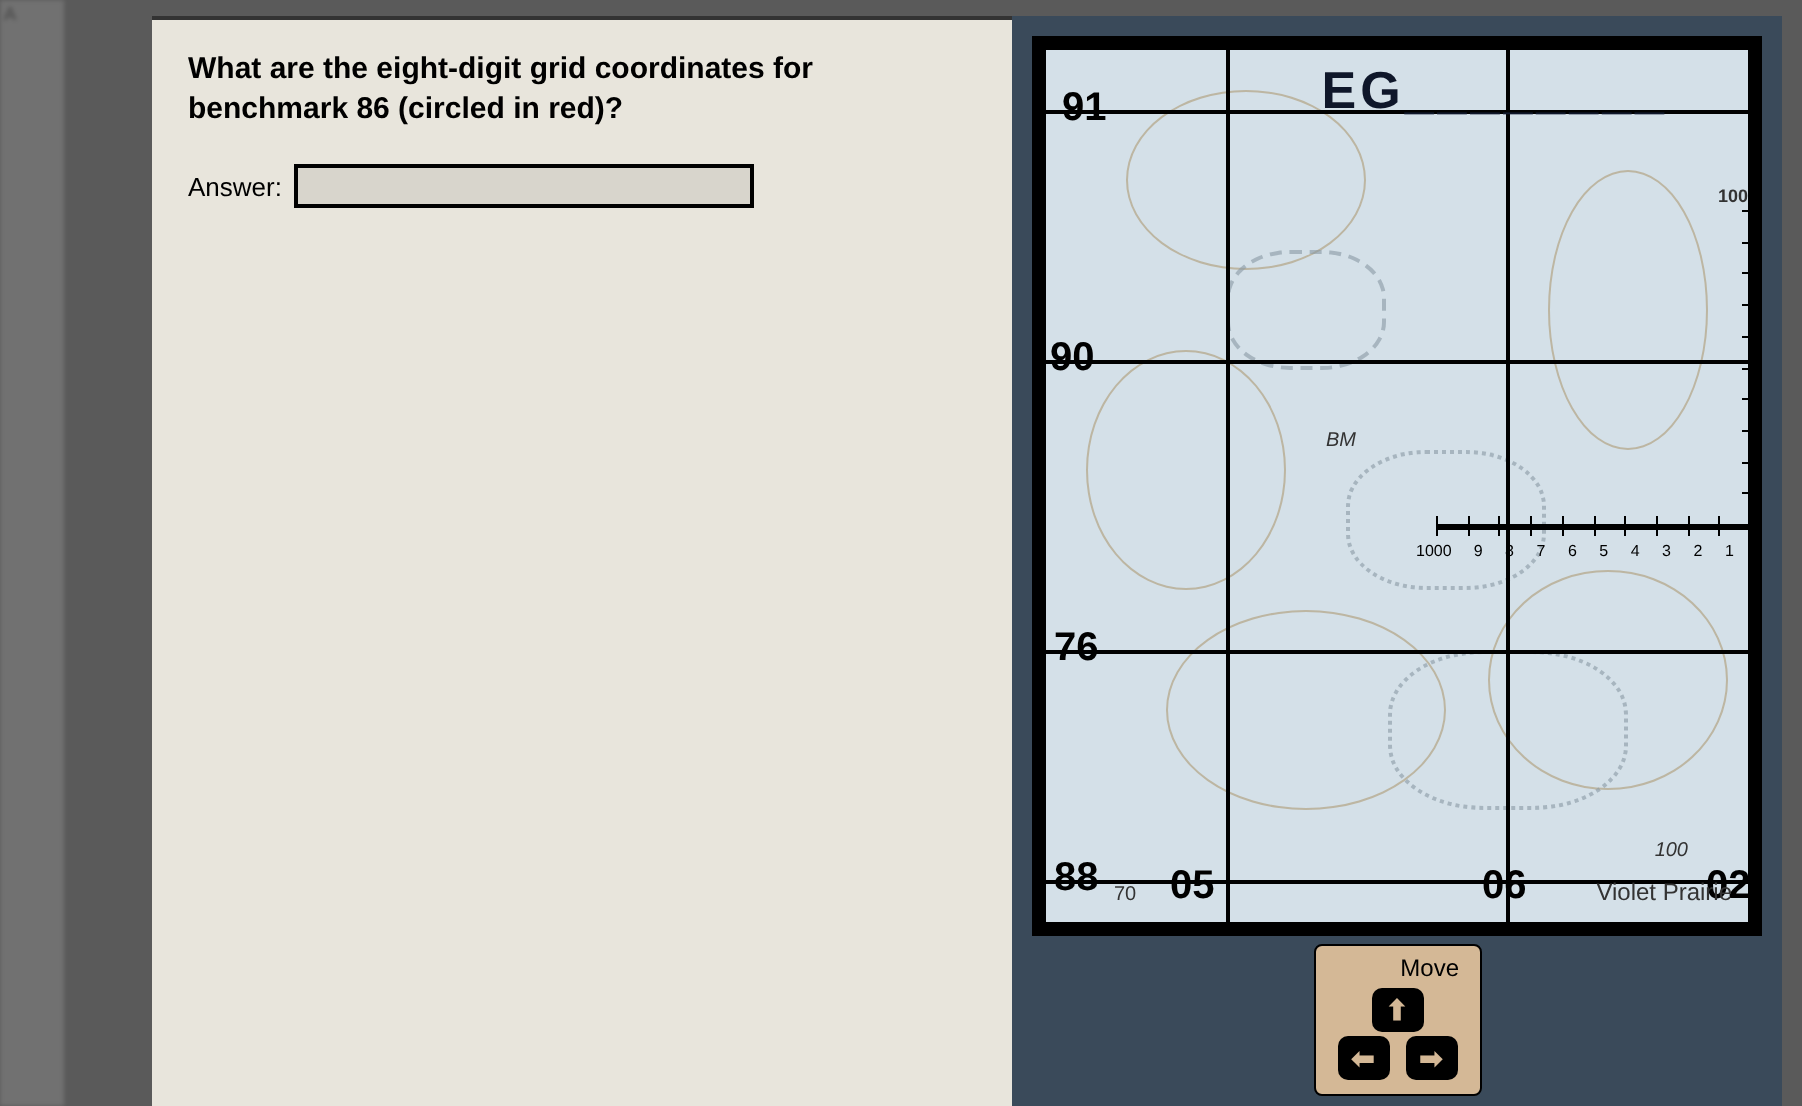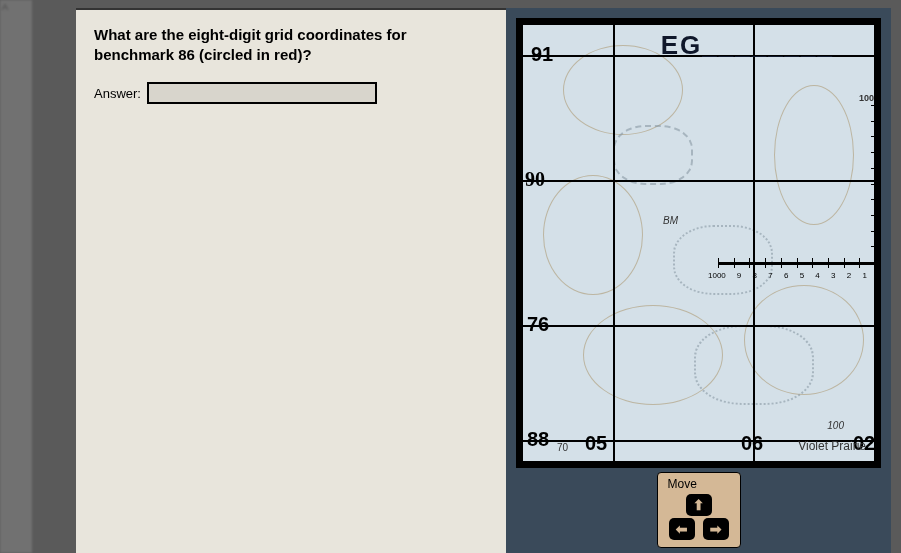--- a/index.html
+++ b/index.html
@@ -113,21 +113,21 @@
     }
     .tick-v { position: absolute; right: -6px; width: 10px; height: 1px; background: #000; }
     .tick-h { position: absolute; bottom: -6px; height: 10px; width: 1px; background: #000; }
     .tick-label-h { position: absolute; font-size: 8px; bottom: -18px; color: #000; }
     .small-text { font-size: 10px; position: absolute; color: #333; }
     .controls {
       position: absolute;
       bottom: 5px;
       left: 50%;
       transform: translateX(-50%);
-      text-align: left;
+      text-align: right;
     }
     .move-panel {
       background: #d4b896;
       border: 1px solid #000;
       border-radius: 4px;
       padding: 4px 10px 6px;
       display: inline-block;
     }
     .move-label { font-size: 12px; color: #000; margin-bottom: 2px; }
     .arrow-btn {
@@ -178,21 +178,21 @@
       <div class="hline" style="top:30px;"></div>
       <div class="hline" style="top:155px;"></div>
       <div class="hline" style="top:300px;"></div>
       <div class="hline" style="top:415px;"></div>
 
       <div class="vline" style="left:90px;"></div>
       <div class="vline" style="left:230px;"></div>
       <div class="vline" style="left:355px;"></div>
 
       <div class="grid-label" style="top:18px;left:8px;">91</div>
-      <div class="grid-label" style="top:143px;left:2px;font-family:Liberation Serif, serif;">90</div>
+      <div class="grid-label" style="top:143px;left:2px;">90</div>
       <div class="grid-label" style="top:288px;left:4px;">76</div>
       <div class="grid-label" style="top:403px;left:4px;">88</div>
 
       <div class="grid-label" style="bottom:6px;left:62px;">05</div>
       <div class="grid-label" style="bottom:6px;left:218px;text-align:right;">06</div>
       <div class="grid-label" style="bottom:6px;left:330px;">02</div>
 
       <div class="small-text" style="bottom:8px;left:34px;">70</div>
 
       <div class="title-eg">EG________</div>

